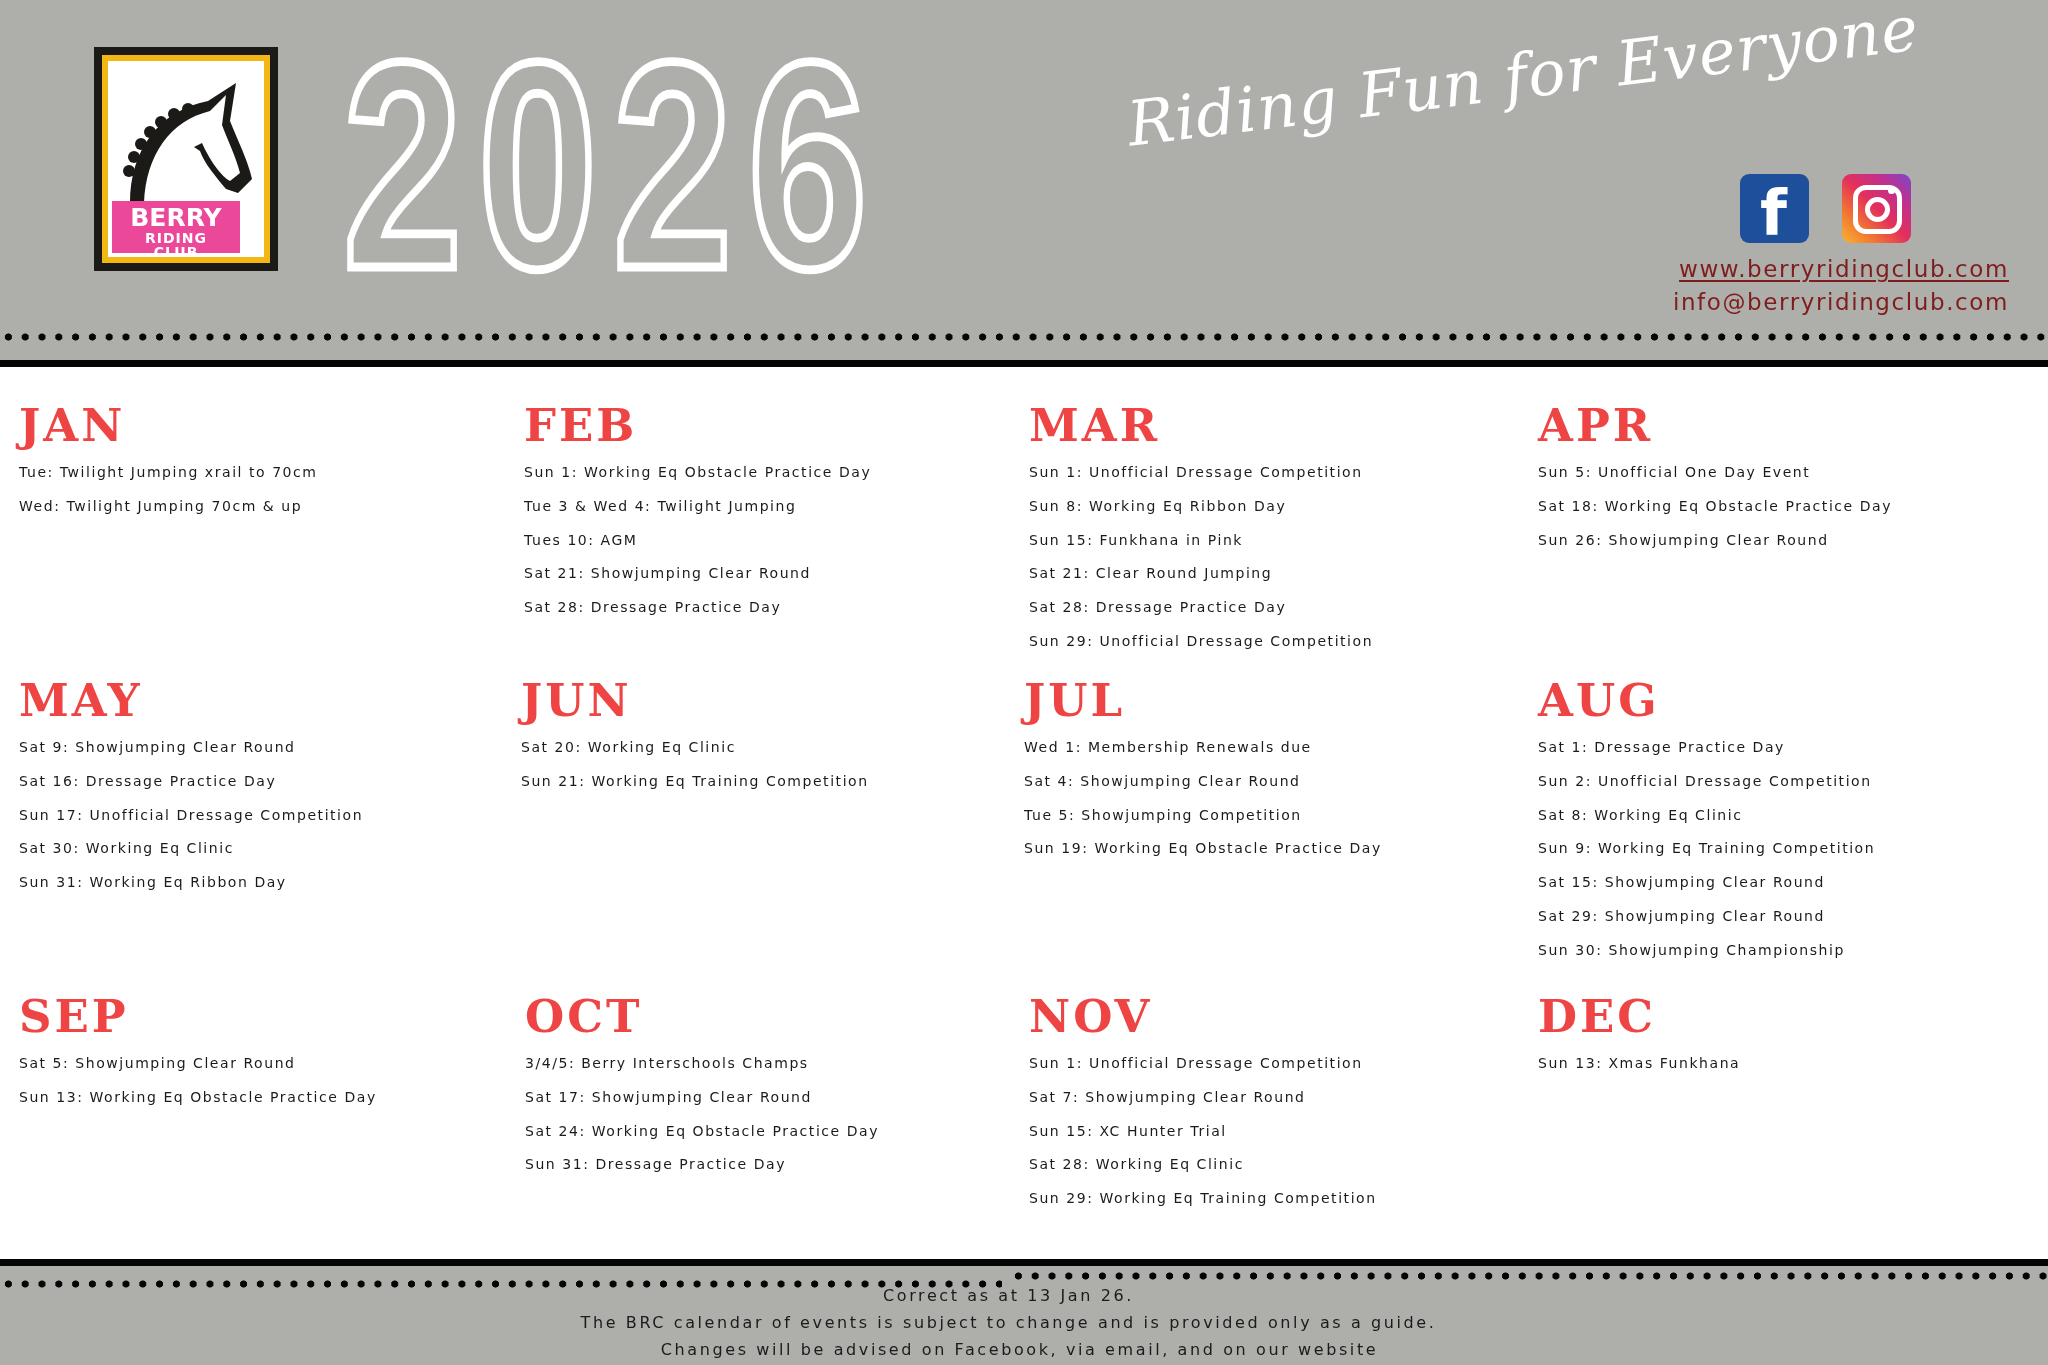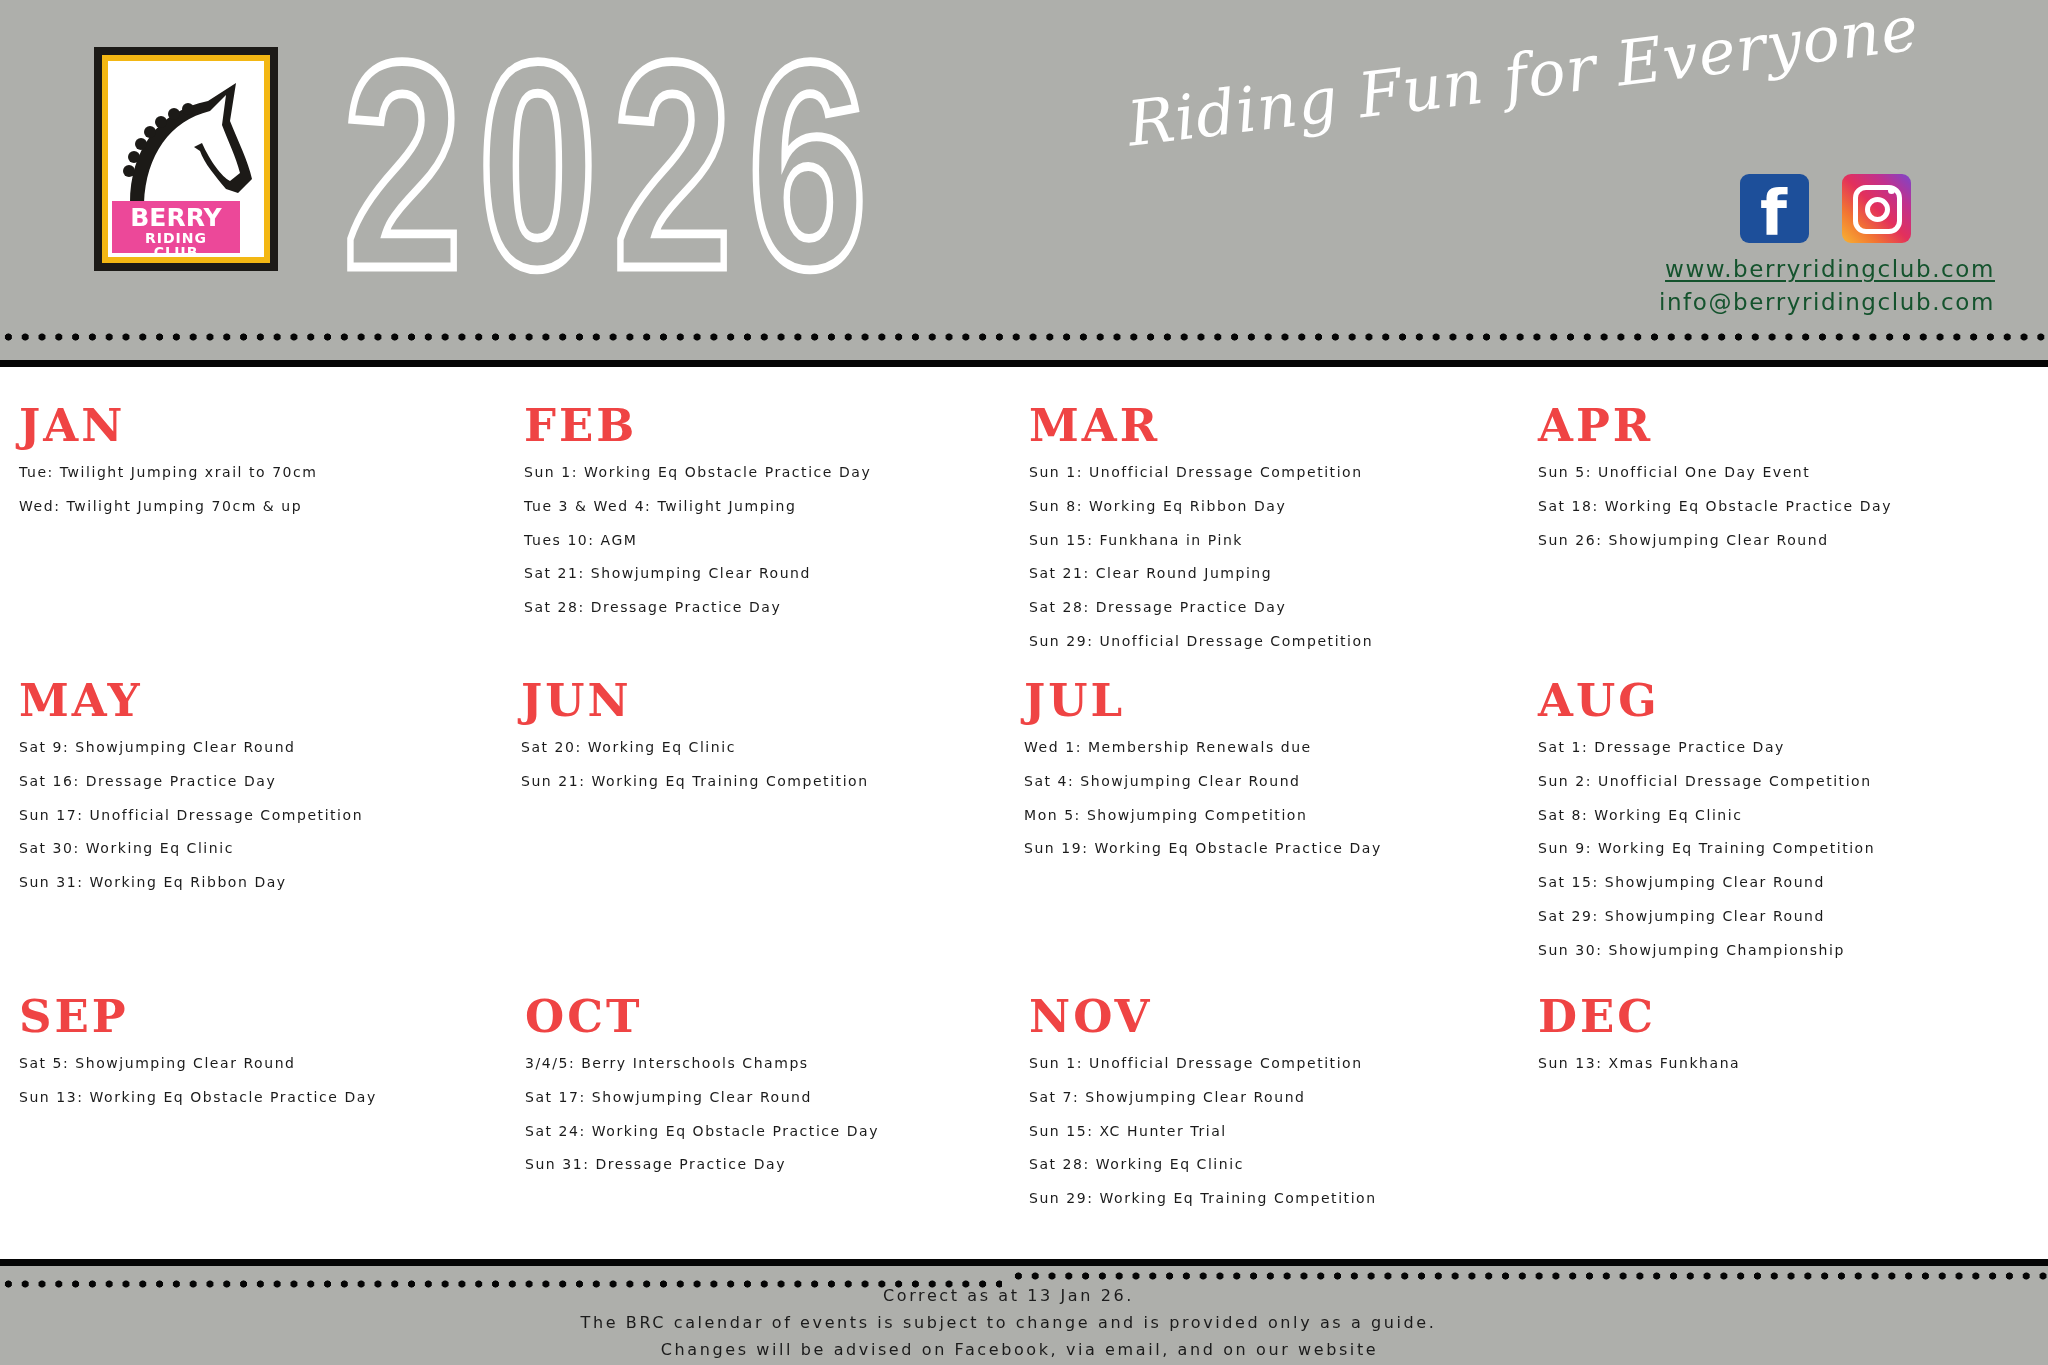--- a/index.html
+++ b/index.html
@@ -17,21 +17,21 @@
   .logo-horse { position:absolute; left:10px; top:20px; }
   .year { position:absolute; left:333px; top:20px; width:560px; height:270px; }
   .tagline { position:absolute; left:1128px; top:88px; font-family:"DejaVu Serif", serif; font-style:italic; font-size:62px; color:#ffffff; transform:rotate(-7deg); transform-origin:left center; letter-spacing:1px; font-weight:normal; white-space:nowrap; }
   .social { position:absolute; top:174px; width:69px; height:69px; border-radius:9px; }
   .fb { left:1740px; background:#1d4f9a; }
   .ig { left:1842px; background:linear-gradient(45deg,#f8b432 0%,#f27632 25%,#e3305b 50%,#c0308e 75%,#7b47cb 100%); }
   .fb-f { position:absolute; left:20px; top:8px; color:#fff; font-family:"DejaVu Sans", sans-serif; font-weight:bold; font-size:62px; line-height:62px; }
   .ig-ring { position:absolute; left:11px; top:11px; width:39px; height:39px; border:5px solid #fff; border-radius:13px; }
   .ig-lens { position:absolute; left:23px; top:23px; width:15px; height:15px; border:5px solid #fff; border-radius:50%; }
   .ig-dot { position:absolute; left:46px; top:13px; width:7px; height:7px; background:#fff; border-radius:50%; }
-  .contact { position:absolute; right:53px; font-family:"DejaVu Sans", sans-serif; font-size:23px; letter-spacing:1.6px; color:#14532d; text-align:right; white-space:nowrap; }
+  .contact { position:absolute; right:39px; font-family:"DejaVu Sans", sans-serif; font-size:23px; letter-spacing:1.6px; color:#7f1d1d; text-align:right; white-space:nowrap; }
   .url { top:256px; text-decoration:underline; text-underline-offset:3px; }
   .email { top:289px; }
   .month { position:absolute; width:500px; }
   .month-title { font-family:"DejaVu Serif", serif; font-weight:bold; font-size:45px; line-height:52px; letter-spacing:3px; color:#ef4444; margin:0 0 4px 0; }
   .event { font-family:"DejaVu Sans", sans-serif; font-size:14px; line-height:33.8px; letter-spacing:1.55px; white-space:nowrap; color:#1b1b1b; }
   .foot-bar { position:absolute; left:0; top:1259px; width:2048px; height:7px; background:#050505; }
   .footer { position:absolute; left:0; top:1266px; width:2048px; height:99px; background:#aeafab; }
   .foot-text { position:absolute; left:0; width:2017px; text-align:center; font-family:"DejaVu Sans", sans-serif; font-size:16px; letter-spacing:2.6px; color:#1b1b1b; }
 </style>
 </head>
@@ -128,21 +128,21 @@
 <div class="month" style="left:521px; top:675px;">
   <div class="month-title">JUN</div>
   <div class="event">Sat 20: Working Eq Clinic</div>
   <div class="event">Sun 21: Working Eq Training Competition</div>
 </div>
 
 <div class="month" style="left:1024px; top:675px;">
   <div class="month-title">JUL</div>
   <div class="event">Wed 1: Membership Renewals due</div>
   <div class="event">Sat 4: Showjumping Clear Round</div>
-  <div class="event">Mon 5: Showjumping Competition</div>
+  <div class="event">Tue 5: Showjumping Competition</div>
   <div class="event">Sun 19: Working Eq Obstacle Practice Day</div>
 </div>
 
 <div class="month" style="left:1538px; top:675px;">
   <div class="month-title">AUG</div>
   <div class="event">Sat 1: Dressage Practice Day</div>
   <div class="event">Sun 2: Unofficial Dressage Competition</div>
   <div class="event">Sat 8: Working Eq Clinic</div>
   <div class="event">Sun 9: Working Eq Training Competition</div>
   <div class="event">Sat 15: Showjumping Clear Round</div>

